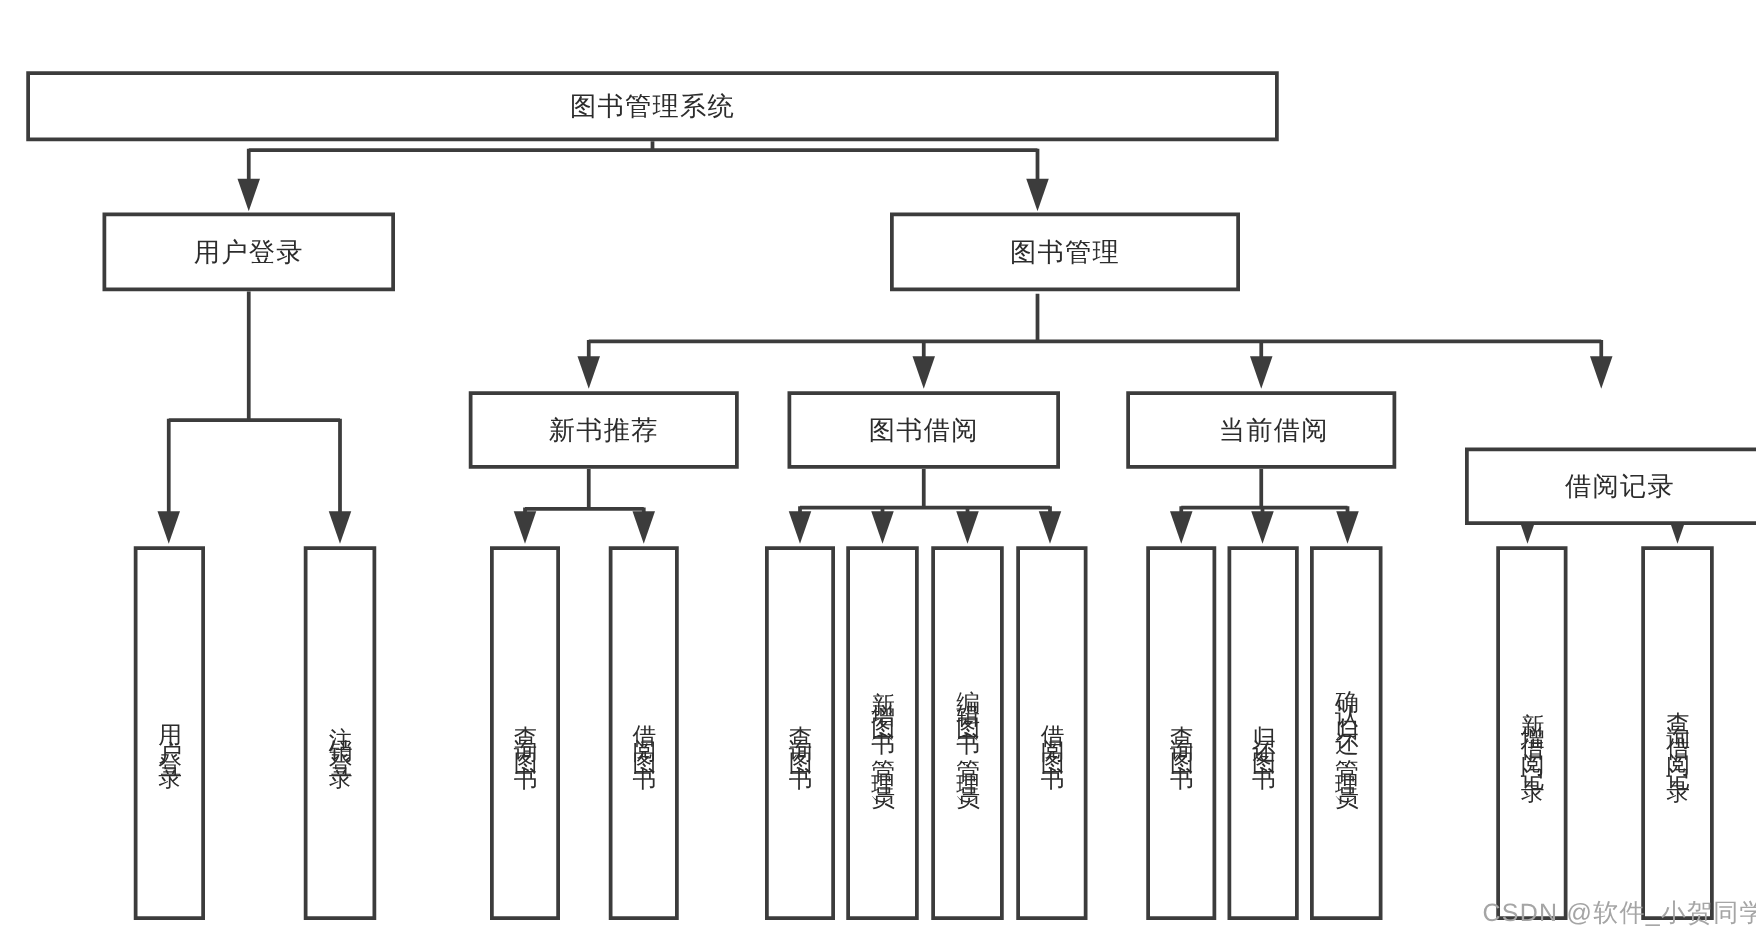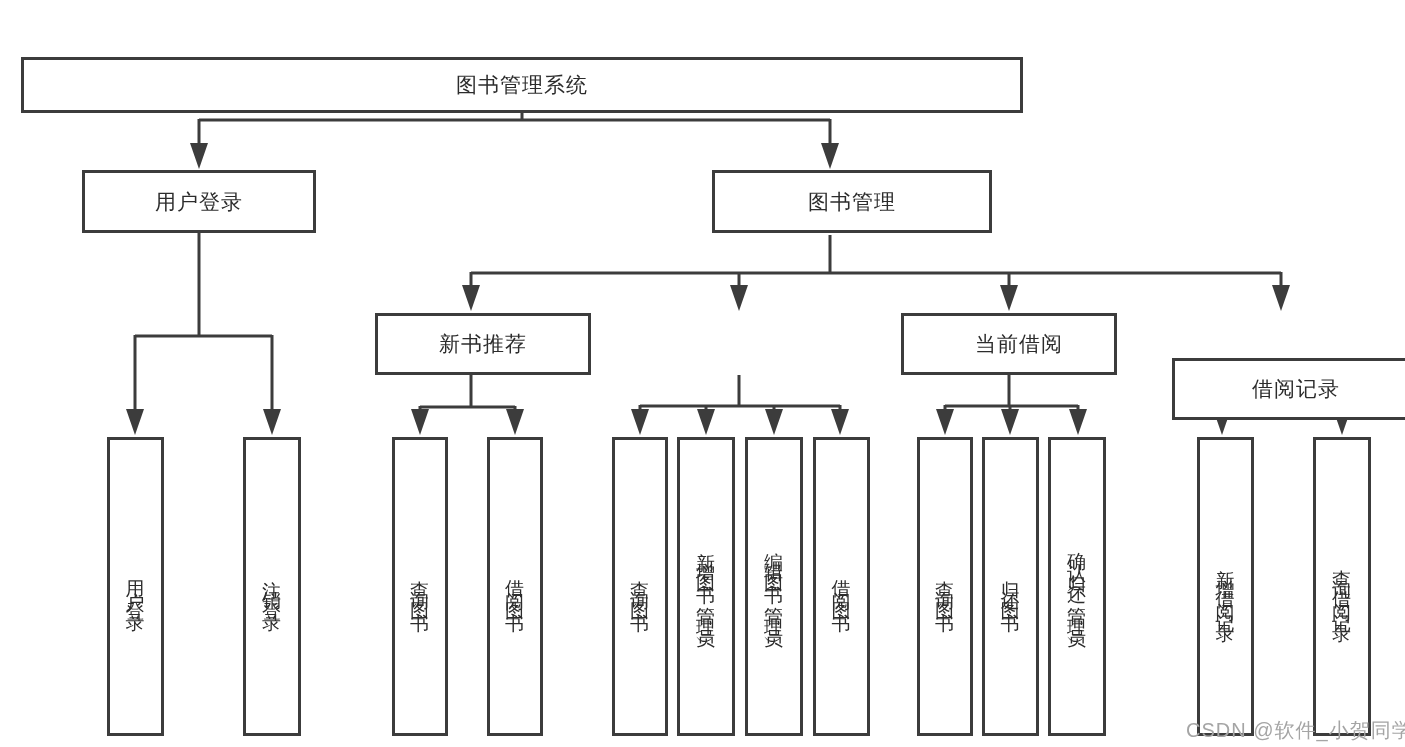--- a/index.html
+++ b/index.html
@@ -87,20 +87,23 @@
   <div class="box" style="left:82px;top:170px;width:234px;height:63px;">
     <span class="h-label">用户登录</span>
   </div>
   <div class="box" style="left:712px;top:170px;width:280px;height:63px;">
     <span class="h-label">图书管理</span>
   </div>
 
   <div class="box" style="left:363px;top:313px;width:216px;height:62px;margin-left:12px;">
     <span class="h-label">新书推荐</span>
   </div>
+  <div class="box" style="left:630px;top:313px;width:218px;height:62px;">
+    <span class="h-label">图书借阅</span>
+  </div>
   <div class="box" style="left:901px;top:313px;width:216px;height:62px;padding-left:20px;">
     <span class="h-label">当前借阅</span>
   </div>
   <div class="box" style="left:1172px;top:313px;width:248px;height:62px;margin-top:45px;">
     <span class="h-label">借阅记录</span>
   </div>
 
   <div class="box" style="left:107px;top:437px;width:57px;height:299px;">
     <span class="vtext">用户登录</span>
   </div>

